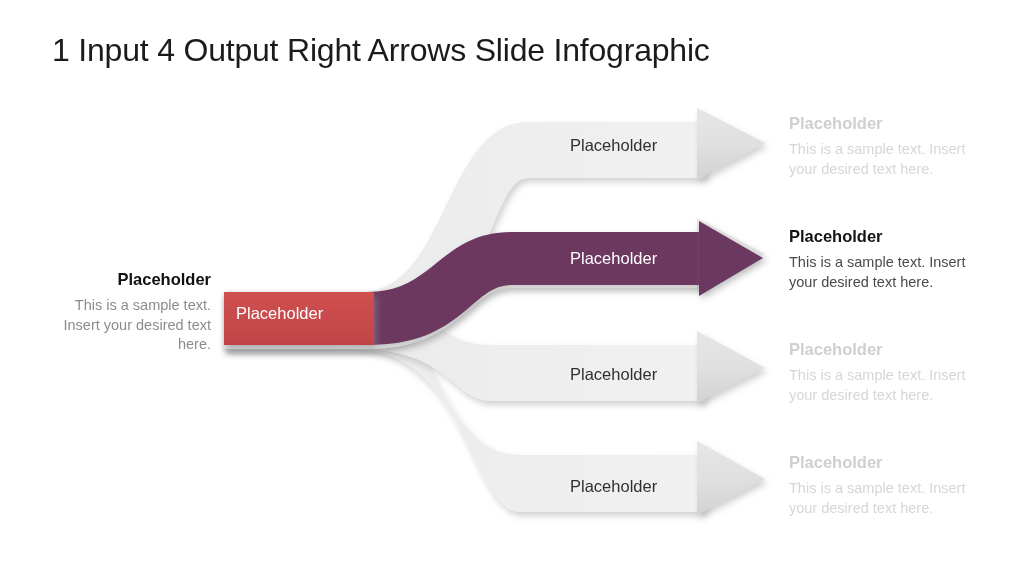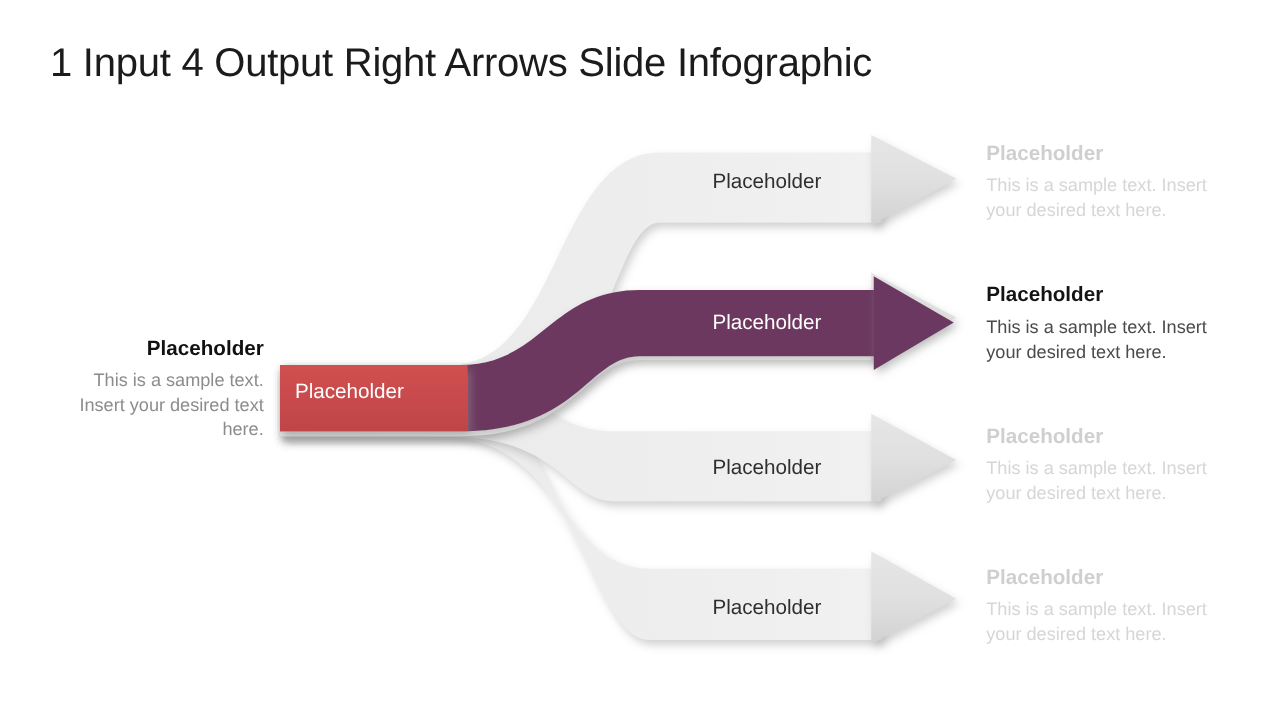--- a/index.html
+++ b/index.html
@@ -18,21 +18,21 @@
   #slide {
     position: relative;
     width: 1024px;
     height: 576px;
     background: #ffffff;
   }
 
   
   #slide-title {
     position: absolute;
-    left: 40px;
+    left: 52px;
     top: 31px;
     width: 900px;
     font-size: 32px;
     font-weight: 400;
     letter-spacing: -0.2px;
     color: #1b1b1b;
     line-height: 1.2;
     white-space: nowrap;
   }
 

